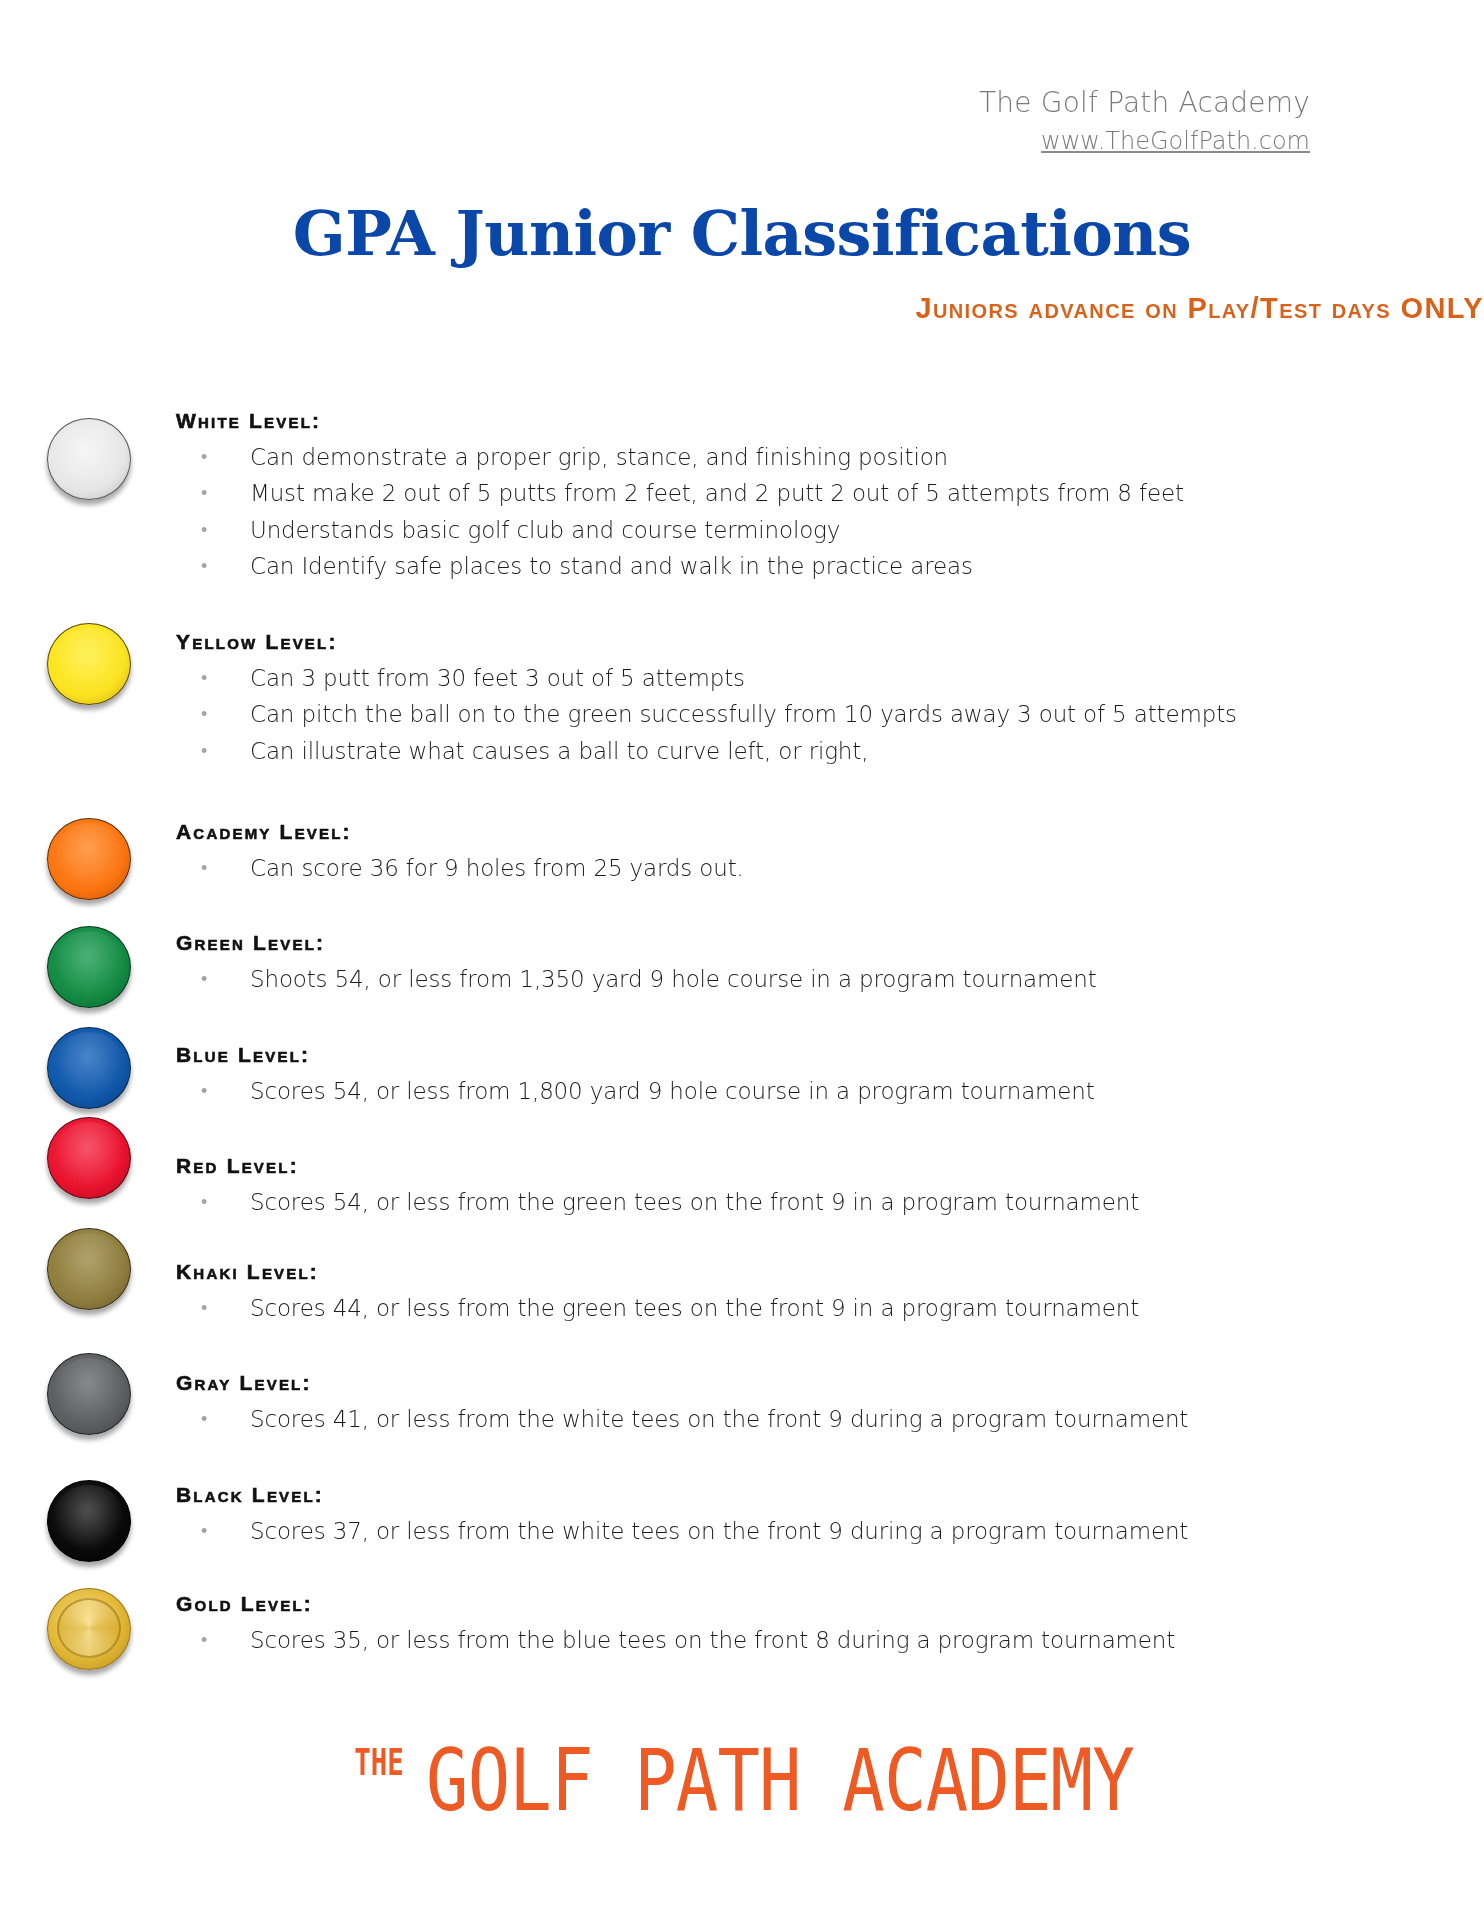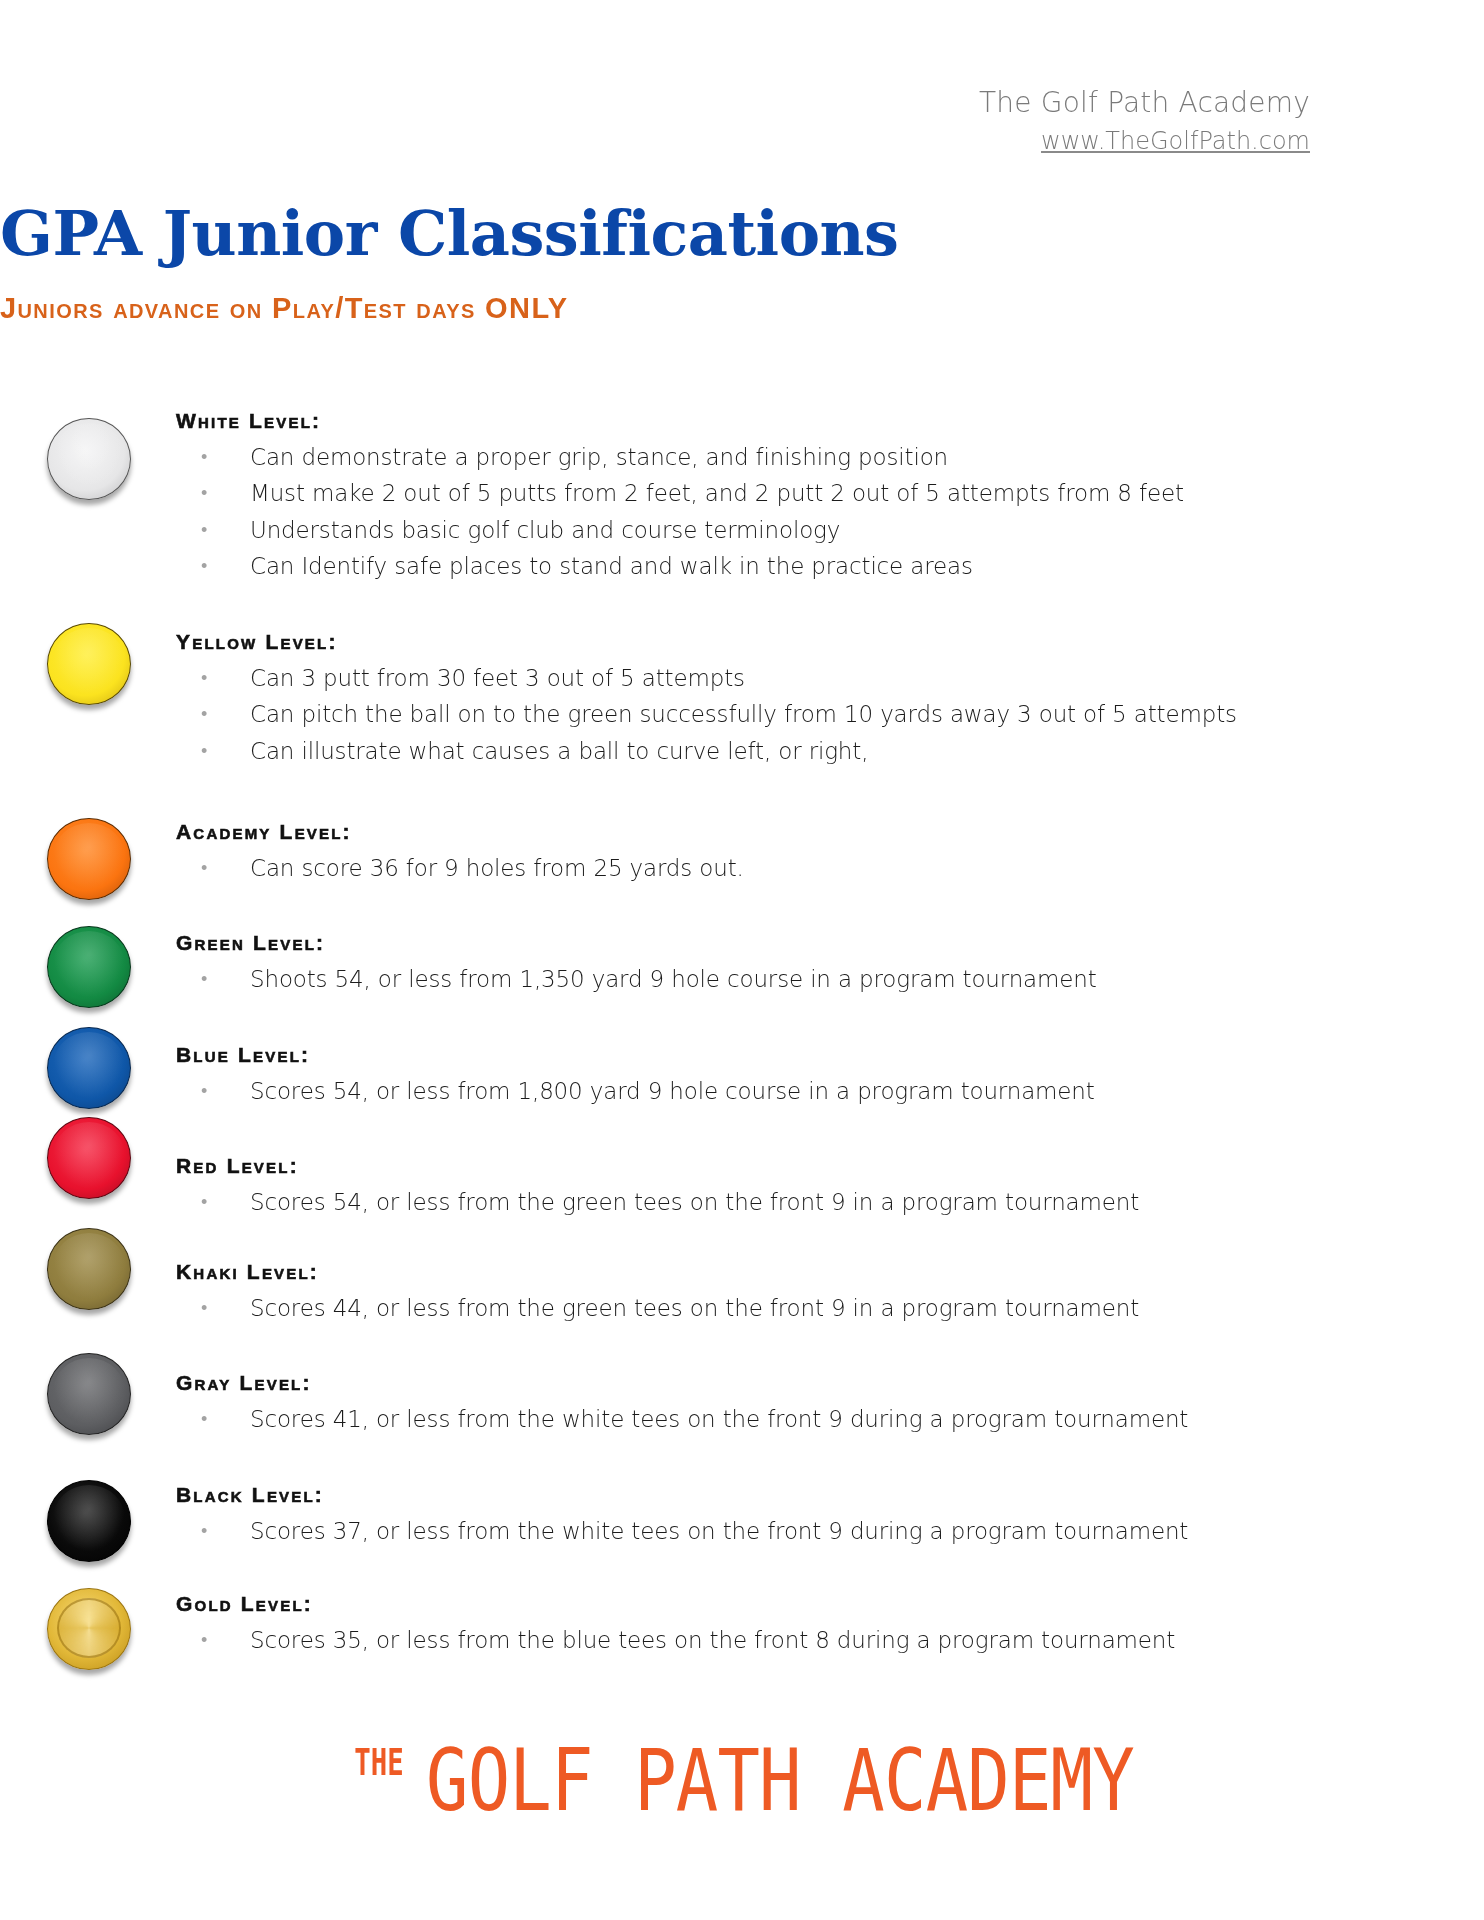--- a/index.html
+++ b/index.html
@@ -2,22 +2,22 @@
 <html><head>
 <meta charset="utf-8">
 <style>
   html, body { margin:0; padding:0; background:#ffffff; }
   body { width:1484px; height:1920px; position:relative; overflow:hidden; font-family:"Liberation Sans", sans-serif; }
 
   .org-block { position:absolute; right:174px; top:84px; text-align:right; color:#7a7a7a; font-family:"DejaVu Sans", sans-serif; font-weight:300; }
   .org-name { font-size:28px; line-height:38px; letter-spacing:0.2px; }
   .org-url { font-size:24px; line-height:38px; text-decoration:underline; text-decoration-color:#8a8a8a; color:#7a7a7a; cursor:pointer; }
 
-  .title { position:absolute; left:0; width:1484px; top:196px; text-align:left; font-family:"DejaVu Serif", serif; font-weight:bold; font-size:62px; line-height:76px; color:#0b47a8; letter-spacing:-0.5px; }
-  .subtitle { position:absolute; left:0; width:1484px; top:290px; text-align:left; font-family:"Liberation Sans", sans-serif; font-weight:bold; font-size:29px; line-height:36px; color:#d8621a; font-variant:small-caps; letter-spacing:1.4px; }
+  .title { position:absolute; left:0; width:1484px; top:196px; text-align:center; font-family:"DejaVu Serif", serif; font-weight:bold; font-size:62px; line-height:76px; color:#0b47a8; letter-spacing:-0.5px; }
+  .subtitle { position:absolute; left:0; width:1484px; top:290px; text-align:right; font-family:"Liberation Sans", sans-serif; font-weight:bold; font-size:29px; line-height:36px; color:#d8621a; font-variant:small-caps; letter-spacing:1.4px; }
 
   .level { position:absolute; left:0; width:1484px; }
   .level-heading { position:absolute; left:176px; top:-6px; font-family:"Liberation Sans", sans-serif; font-weight:900; font-size:21px; line-height:32px; font-variant:small-caps; letter-spacing:2.2px; color:#111; white-space:nowrap; -webkit-text-stroke:0.6px #111; }
   .level-items { position:absolute; left:0; top:28px; margin:0; padding:0; list-style:none; }
   .level-item { position:relative; height:36.4px; line-height:36px; }
   .bullet { position:absolute; left:201px; top:0; width:8px; color:#a3a3a3; font-size:18px; line-height:36px; }
   .item-text { position:absolute; left:250px; top:0; font-family:"DejaVu Sans", sans-serif; font-weight:300; font-size:23px; line-height:36px; color:#1c1c1c; white-space:nowrap; letter-spacing:-0.15px; }
 
   .badge { position:absolute; left:47px; width:82px; height:80px; border-radius:50%; box-shadow: 0 5px 5px rgba(0,0,0,0.35); }
   .badge::after { content:""; position:absolute; left:5px; top:4px; right:5px; bottom:9px; border-radius:50%; background:radial-gradient(ellipse at 50% 35%, rgba(255,255,255,0.18), rgba(255,255,255,0) 70%); }

